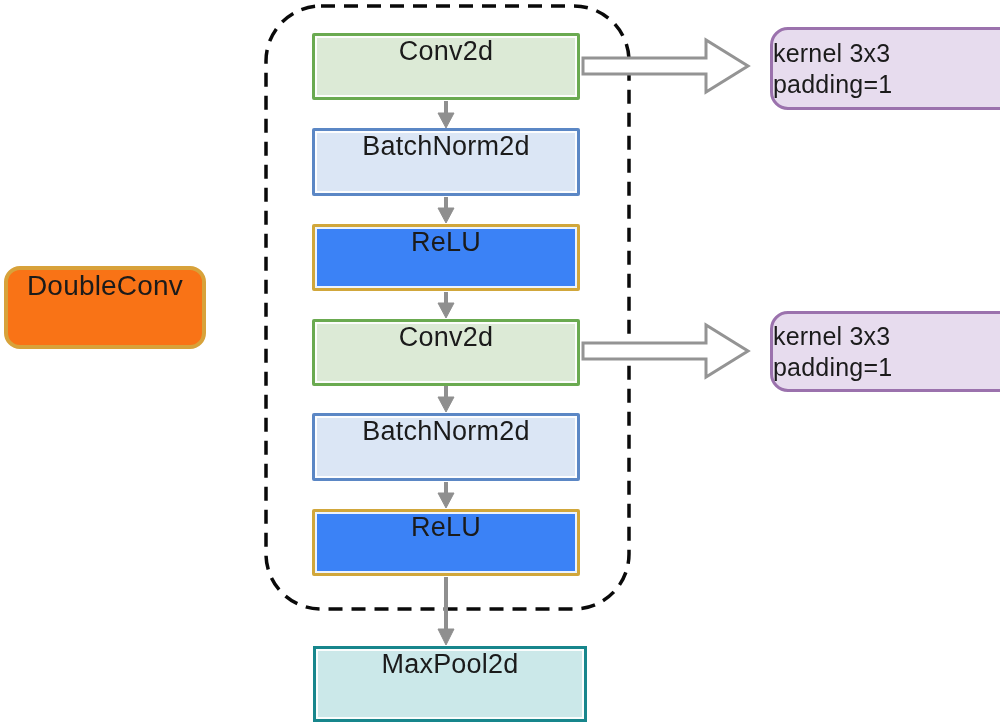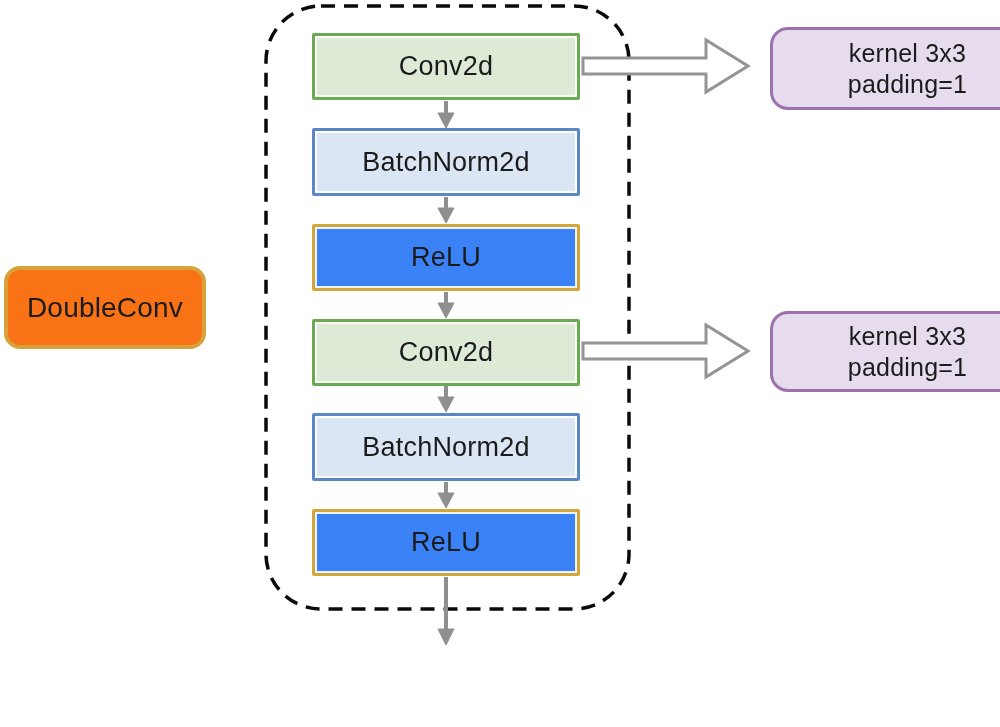--- a/index.html
+++ b/index.html
@@ -14,21 +14,21 @@
   }
   .underlay {
     position: absolute;
     left: 0; top: 0;
     width: 1000px; height: 727px;
   }
   .box {
     position: absolute;
     box-sizing: border-box;
     display: flex;
-    align-items: center;
+    align-items: flex-start;
     justify-content: center;
     text-align: center;
     font-size: 27px;
     letter-spacing: 0.2px;
   }
   .layer {
     width: 268px;
     left: 312px;
     height: 67px;
     box-shadow: inset 0 0 0 2px rgba(255,255,255,0.9);
@@ -109,20 +109,23 @@
   <div class="box layer green" style="top:319px">
     <span>Conv2d</span>
   </div>
   <div class="box layer blue" style="top:413px;height:68px">
     <span>BatchNorm2d</span>
   </div>
   <div class="box layer yellow" style="top:509px">
     <span>ReLU</span>
   </div>
 
+  <div class="box teal" style="left:313px;top:646px;width:274px;height:76px">
+    <span>MaxPool2d</span>
+  </div>
 
   <div class="box purple annotation" style="top:27px">
     <div>kernel 3x3</div>
     <div>padding=1</div>
   </div>
   <div class="box purple annotation" style="top:311px;height:81px">
     <div>kernel 3x3</div>
     <div>padding=1</div>
   </div>
 

